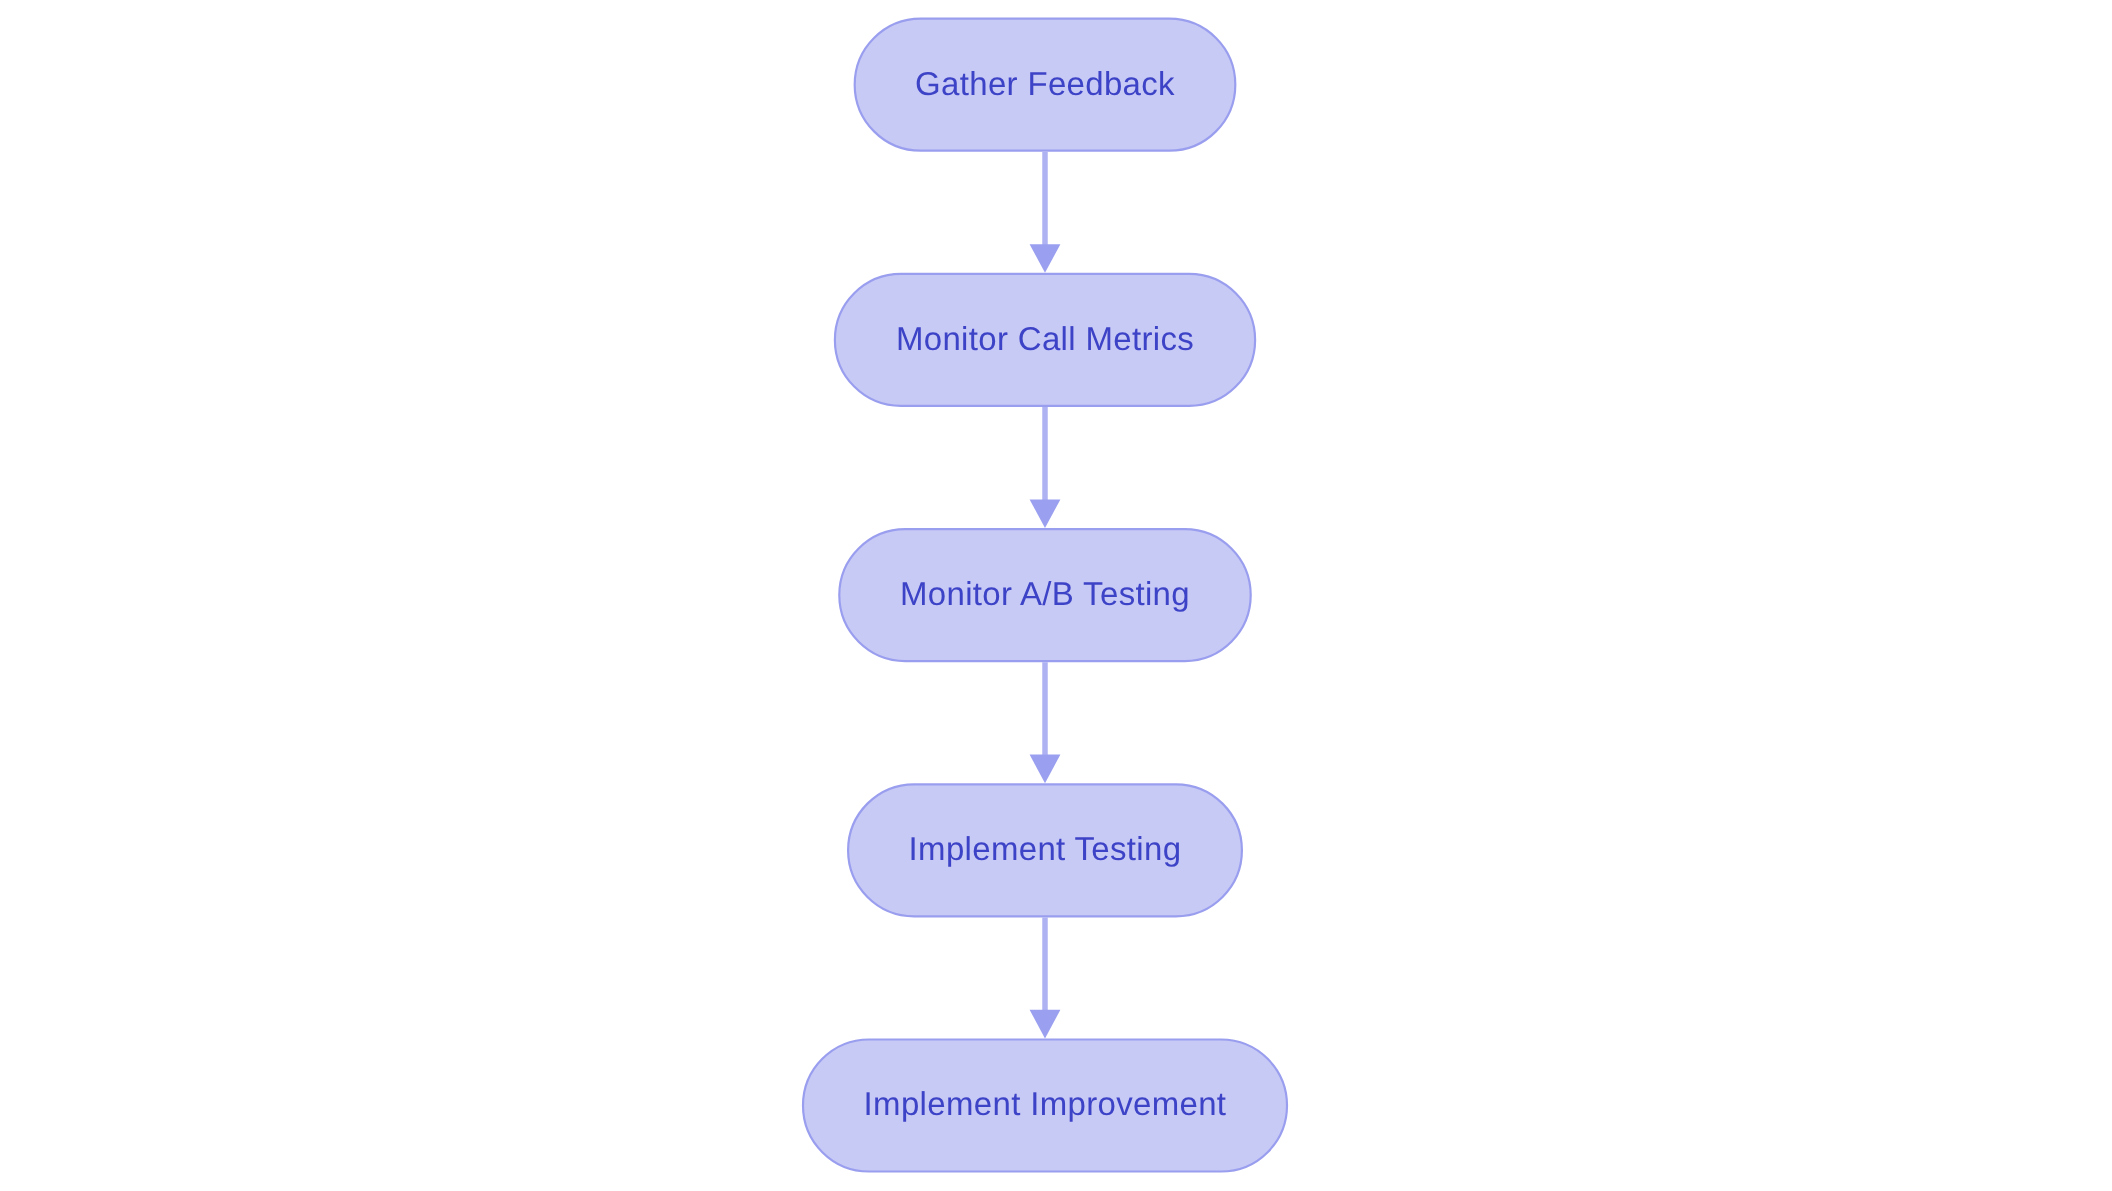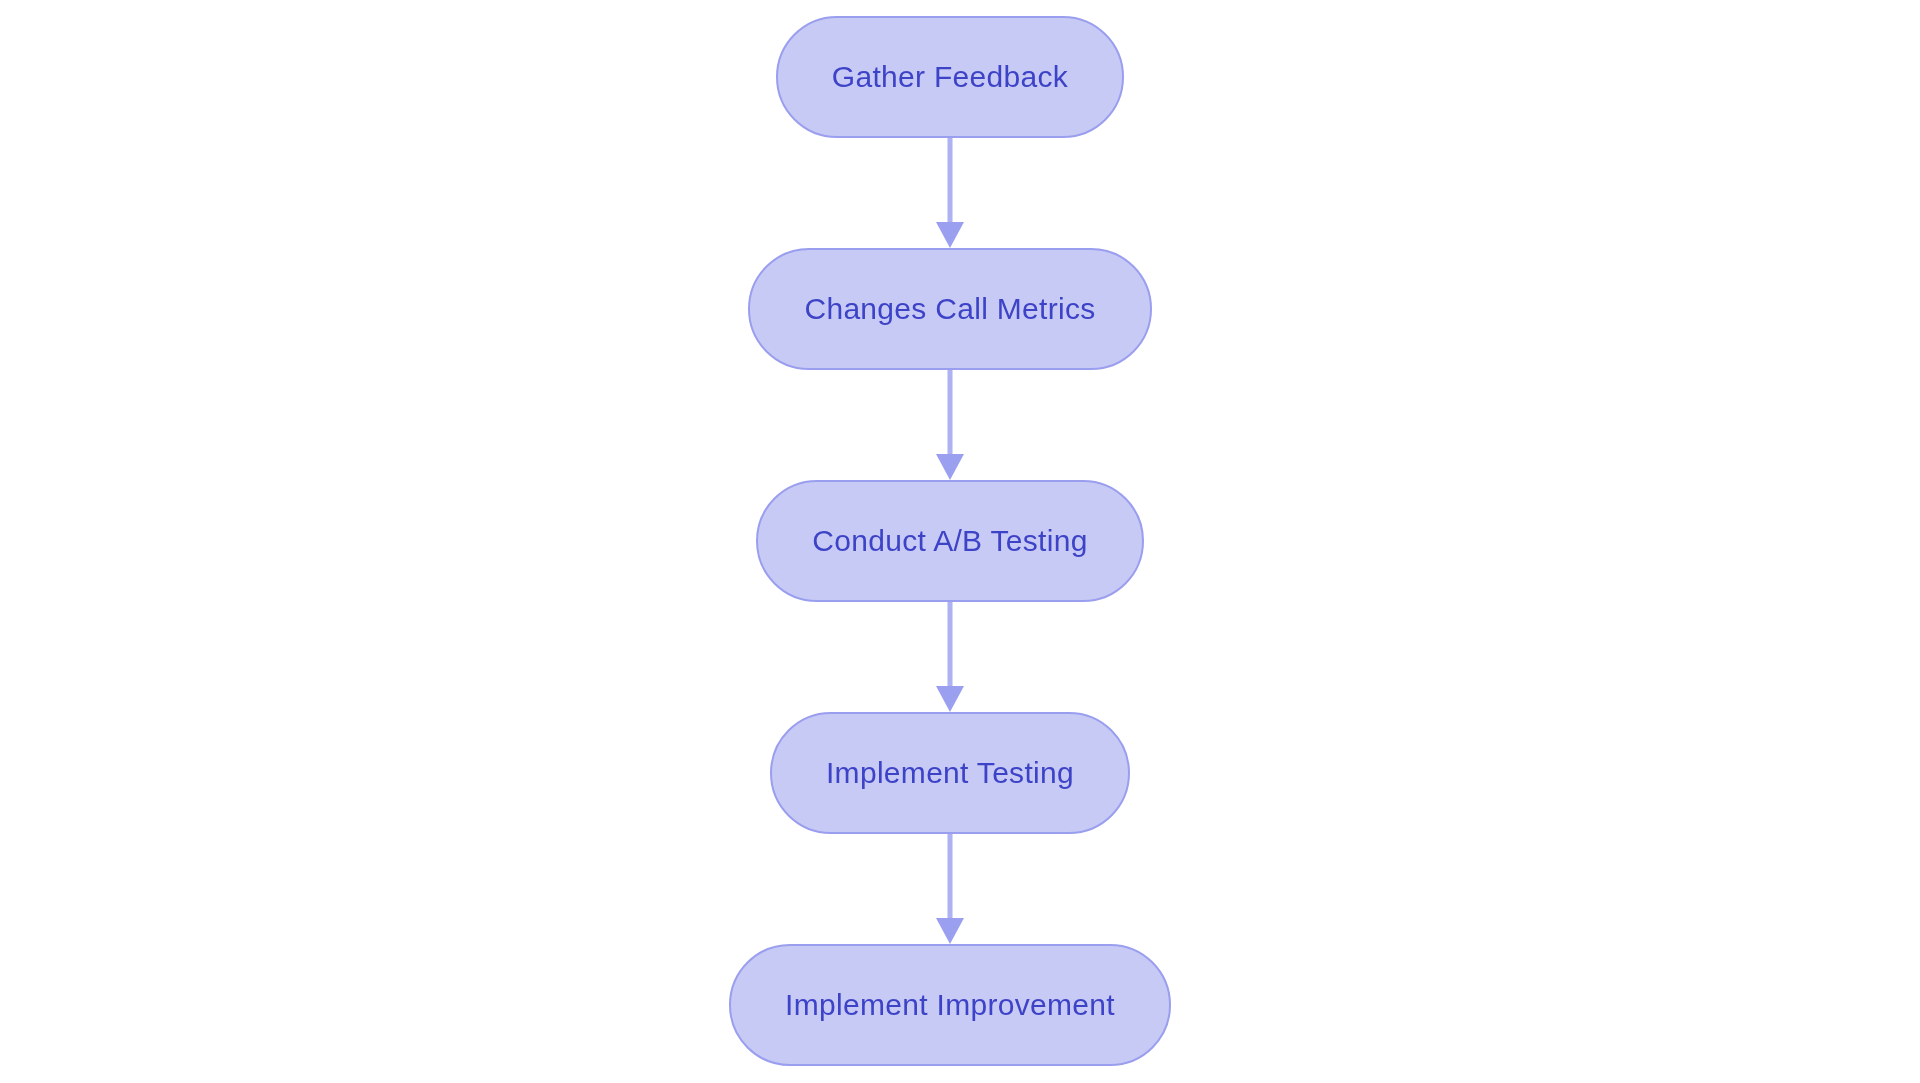--- a/index.html
+++ b/index.html
@@ -79,30 +79,30 @@
   <div class="flow-node">
     <span class="node-label">Gather Feedback</span>
   </div>
 
   <div class="connector">
     <div class="arrow-line"></div>
     <div class="arrow-head"></div>
   </div>
 
   <div class="flow-node">
-    <span class="node-label">Changes Call Metrics</span>
+    <span class="node-label">Monitor Call Metrics</span>
   </div>
 
   <div class="connector">
     <div class="arrow-line"></div>
     <div class="arrow-head"></div>
   </div>
 
   <div class="flow-node">
-    <span class="node-label">Conduct A/B Testing</span>
+    <span class="node-label">Monitor A/B Testing</span>
   </div>
 
   <div class="connector">
     <div class="arrow-line"></div>
     <div class="arrow-head"></div>
   </div>
 
   <div class="flow-node">
     <span class="node-label">Implement Testing</span>
   </div>

